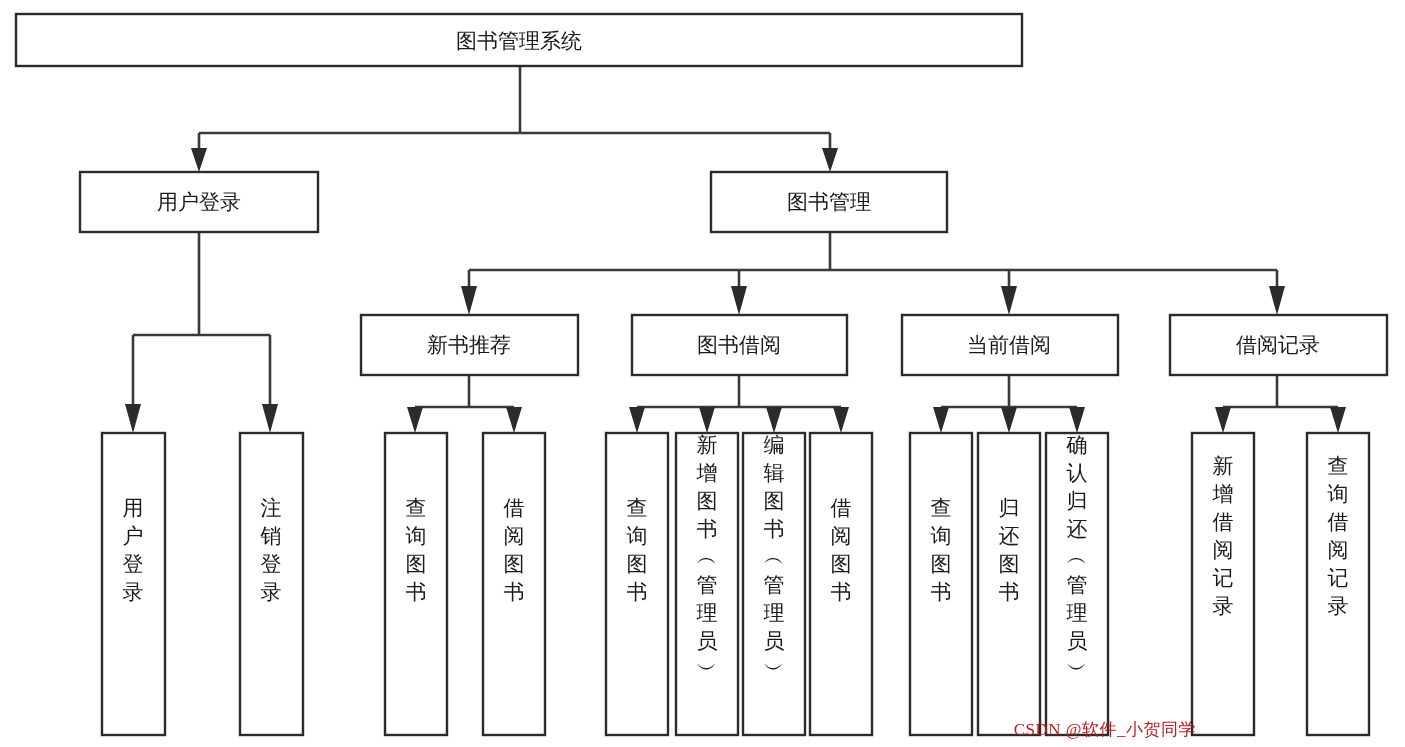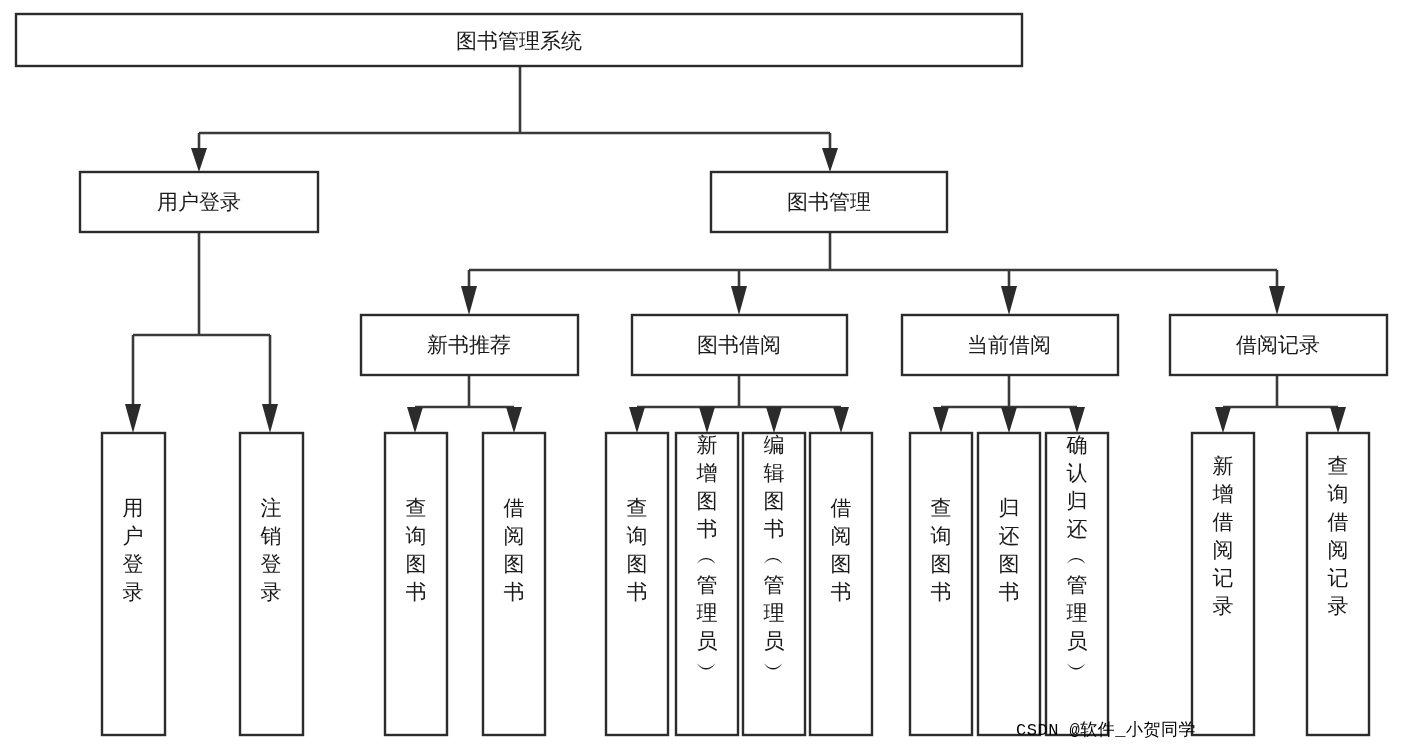--- a/index.html
+++ b/index.html
@@ -51,23 +51,23 @@
   .node-label-vertical {
     font-family: "DejaVu Sans", "Liberation Sans", sans-serif;
     fill: #1a1a1a;
     font-size: 21px;
     text-anchor: middle;
   }
   .watermark {
     position: absolute;
     right: 8px;
     bottom: 6px;
-    font-family: Liberation Mono, monospace;
+    font-family: Liberation Serif, serif;
     font-size: 17px;
-    color: #000000;
+    color: #b91c1c;
     white-space: nowrap;
     letter-spacing: 0.5px;
   }
 </style>
 </head>
 <body>
 
 <div id="diagram-root">
 
   <svg id="tree-svg" viewBox="0 0 1405 747">

